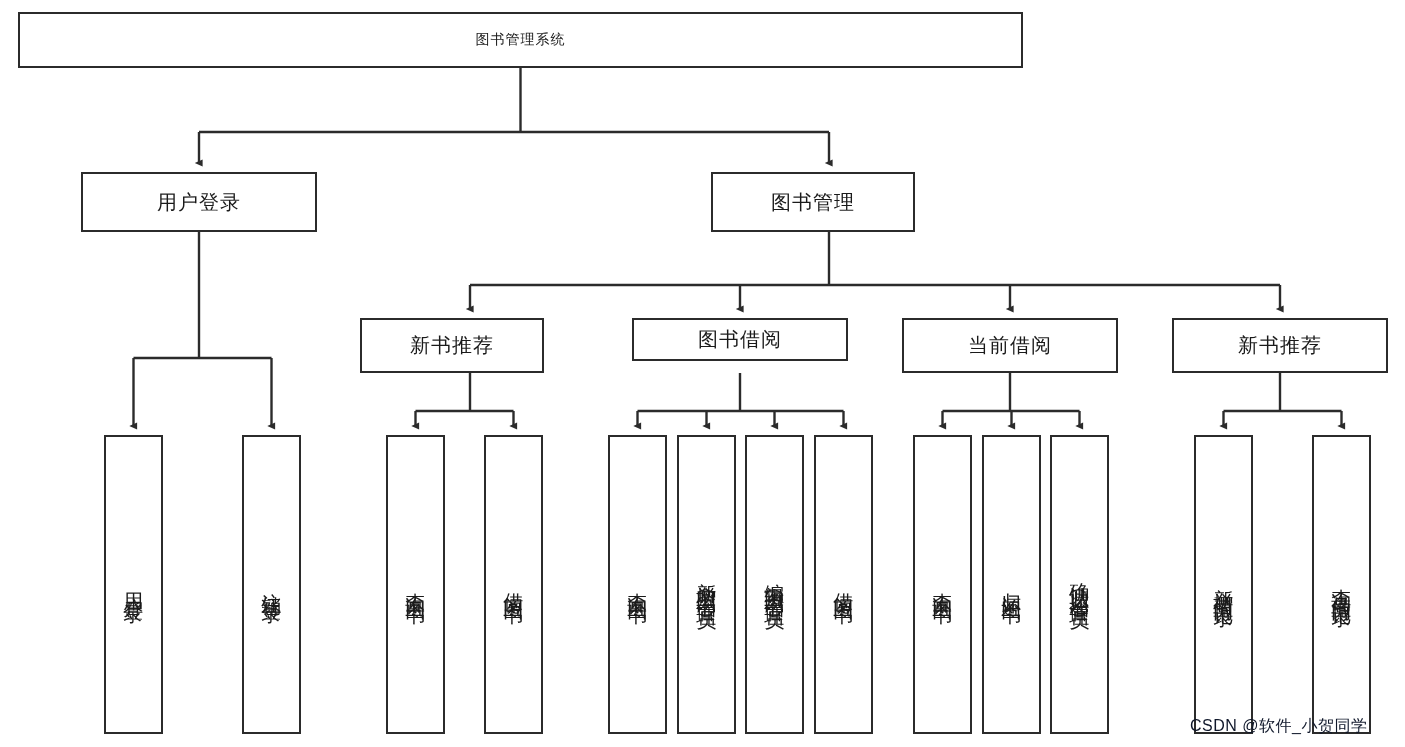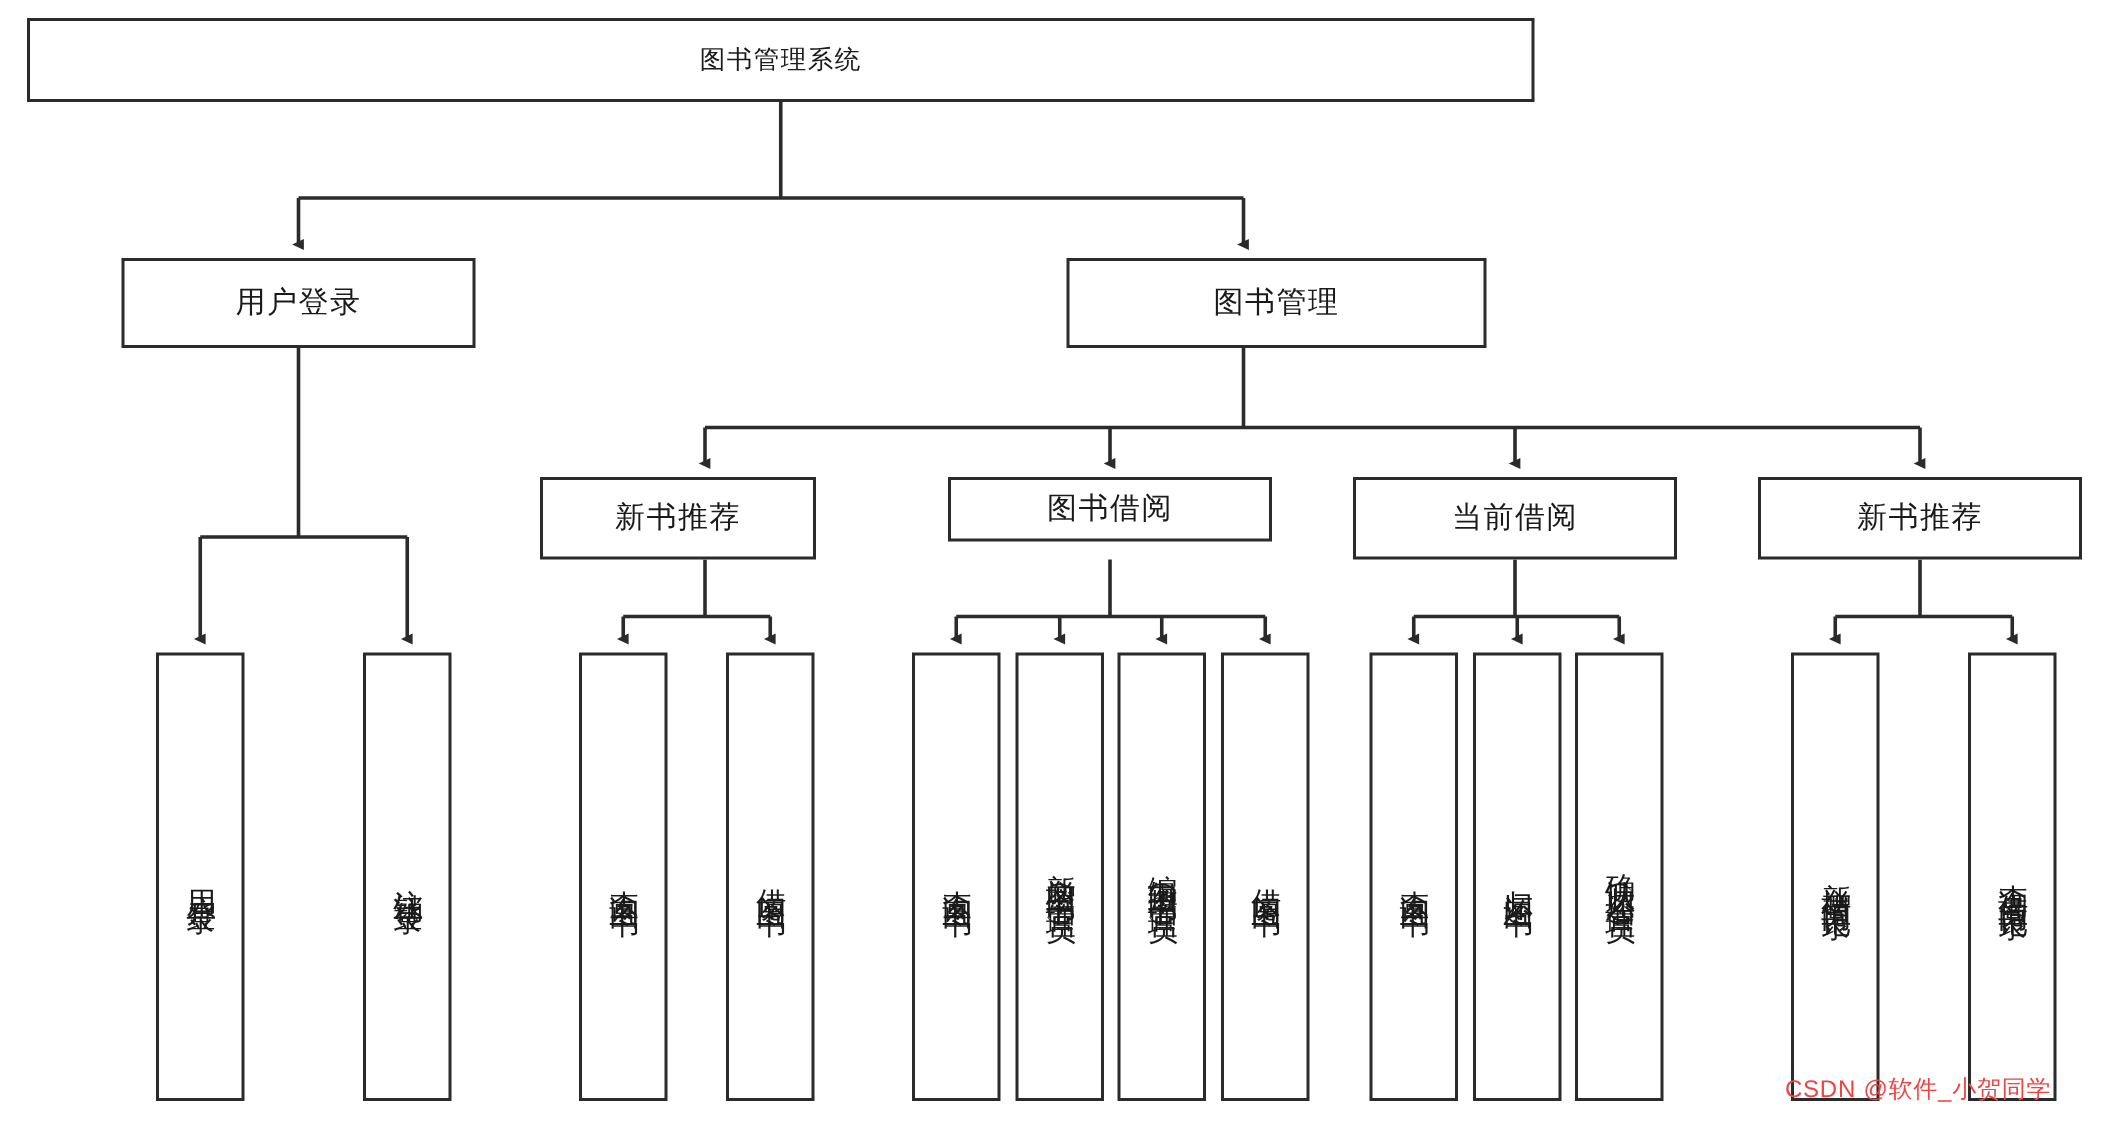--- a/index.html
+++ b/index.html
@@ -13,28 +13,28 @@
   .node{
     position:absolute;box-sizing:border-box;
     background:#ffffff;border:2px solid #2b2b2b;
     display:flex;align-items:center;justify-content:center;
     text-align:center;
   }
   .node-label{
     font-size:20px;line-height:1.12;color:#1a1a1a;
     letter-spacing:1px;white-space:nowrap;
   }
-  .node.root .node-label{font-size:17px;}
+  .node.root .node-label{font-size:14px;}
   .leaf .node-label{
     writing-mode:vertical-rl;text-orientation:upright;
     white-space:normal;letter-spacing:4px;font-size:20px;
   }
   .watermark{
     position:absolute;left:1190px;top:716px;
-    font-size:16px;color:#ef4444;white-space:nowrap;
+    font-size:16px;color:#0f172a;white-space:nowrap;
     letter-spacing:0.5px;pointer-events:none;
   }
 </style>
 </head>
 <body>
 
 <div id="diagram-root">
 
   <svg class="connectors" viewBox="0 0 1405 747" xmlns="http://www.w3.org/2000/svg">
     <defs>
@@ -79,21 +79,21 @@
       </g>
   </svg>
 
   <div id="node-layer">
       <div class="node root" style="left: 18px; top: 12px; width: 1005px; height: 56px;">
         <span class="node-label">图书管理系统</span>
       </div>
       <div class="node" style="left: 81px; top: 172px; width: 236px; height: 60px;">
         <span class="node-label">用户登录</span>
       </div>
-      <div class="node" style="left: 711px; top: 172px; width: 280px; height: 60px;">
+      <div class="node" style="left: 711px; top: 172px; width: 204px; height: 60px;">
         <span class="node-label">图书管理</span>
       </div>
       <div class="node" style="left: 360px; top: 318px; width: 184px; height: 55px;">
         <span class="node-label">新书推荐</span>
       </div>
       <div class="node" style="left: 632px; top: 318px; width: 216px; height: 43px;">
         <span class="node-label">图书借阅</span>
       </div>
       <div class="node" style="left: 902px; top: 318px; width: 216px; height: 55px; align-items: center;">
         <span class="node-label">当前借阅</span>

